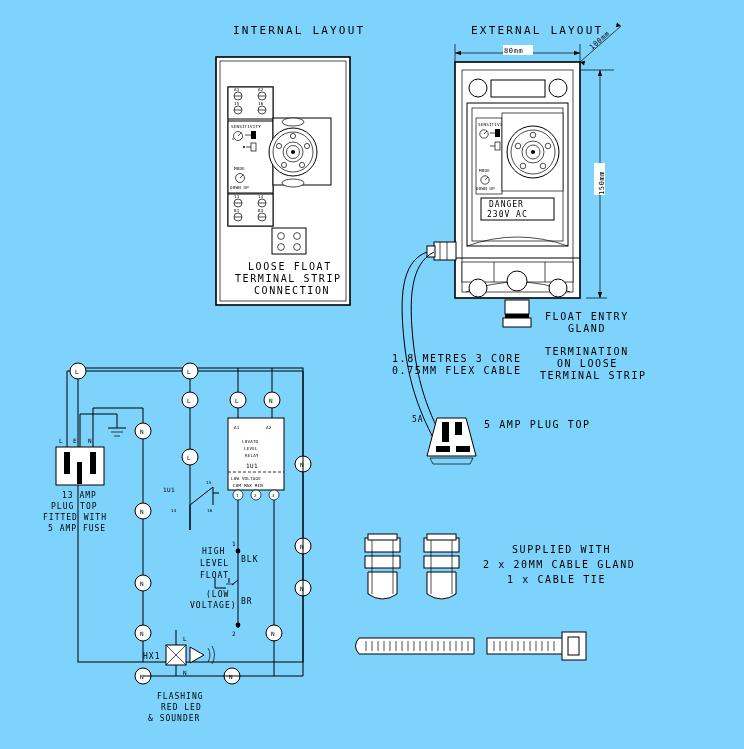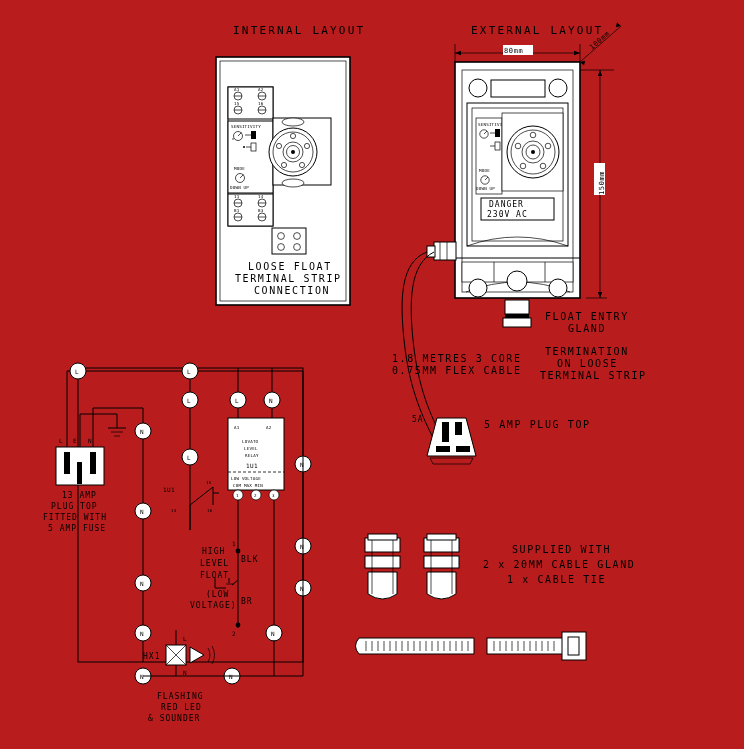--- a/index.html
+++ b/index.html
@@ -7,21 +7,21 @@
     padding: 0;
     background: #ffffff;
   }
   body {
     font-family: "DejaVu Sans Mono", "Liberation Mono", monospace;
   }
   #sheet {
     position: relative;
     width: 744px;
     height: 749px;
-    background: #b91c1c;
+    background: #7dd3fc;
     overflow: hidden;
   }
   #sheet svg {
     position: absolute;
     left: 0;
     top: 0;
   }
   text {
     font-family: "DejaVu Sans Mono", "Liberation Mono", monospace;
     fill: #000000;

